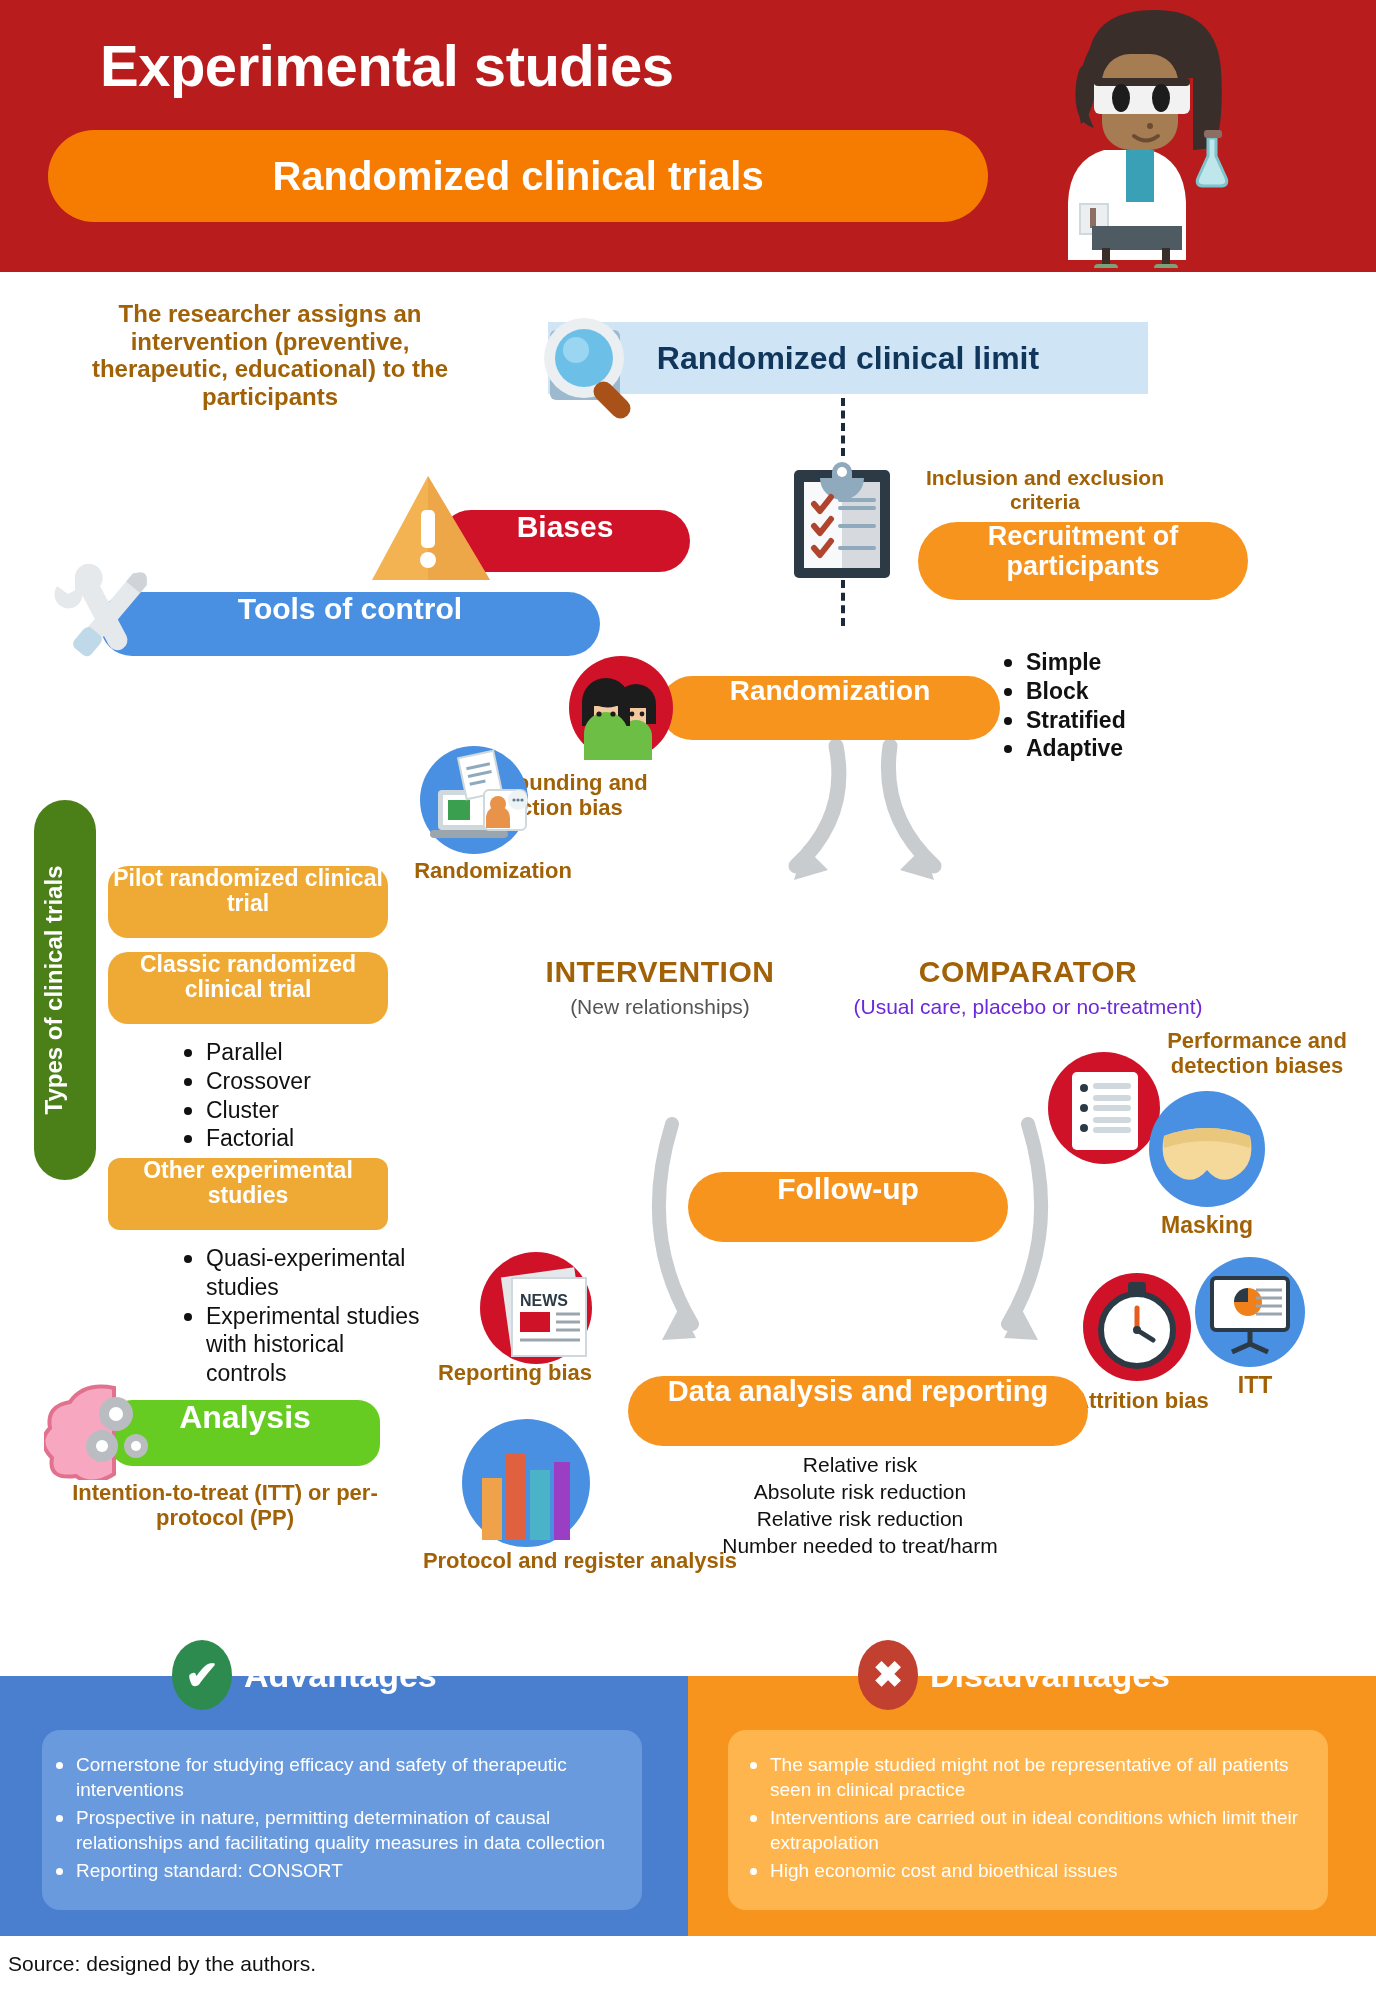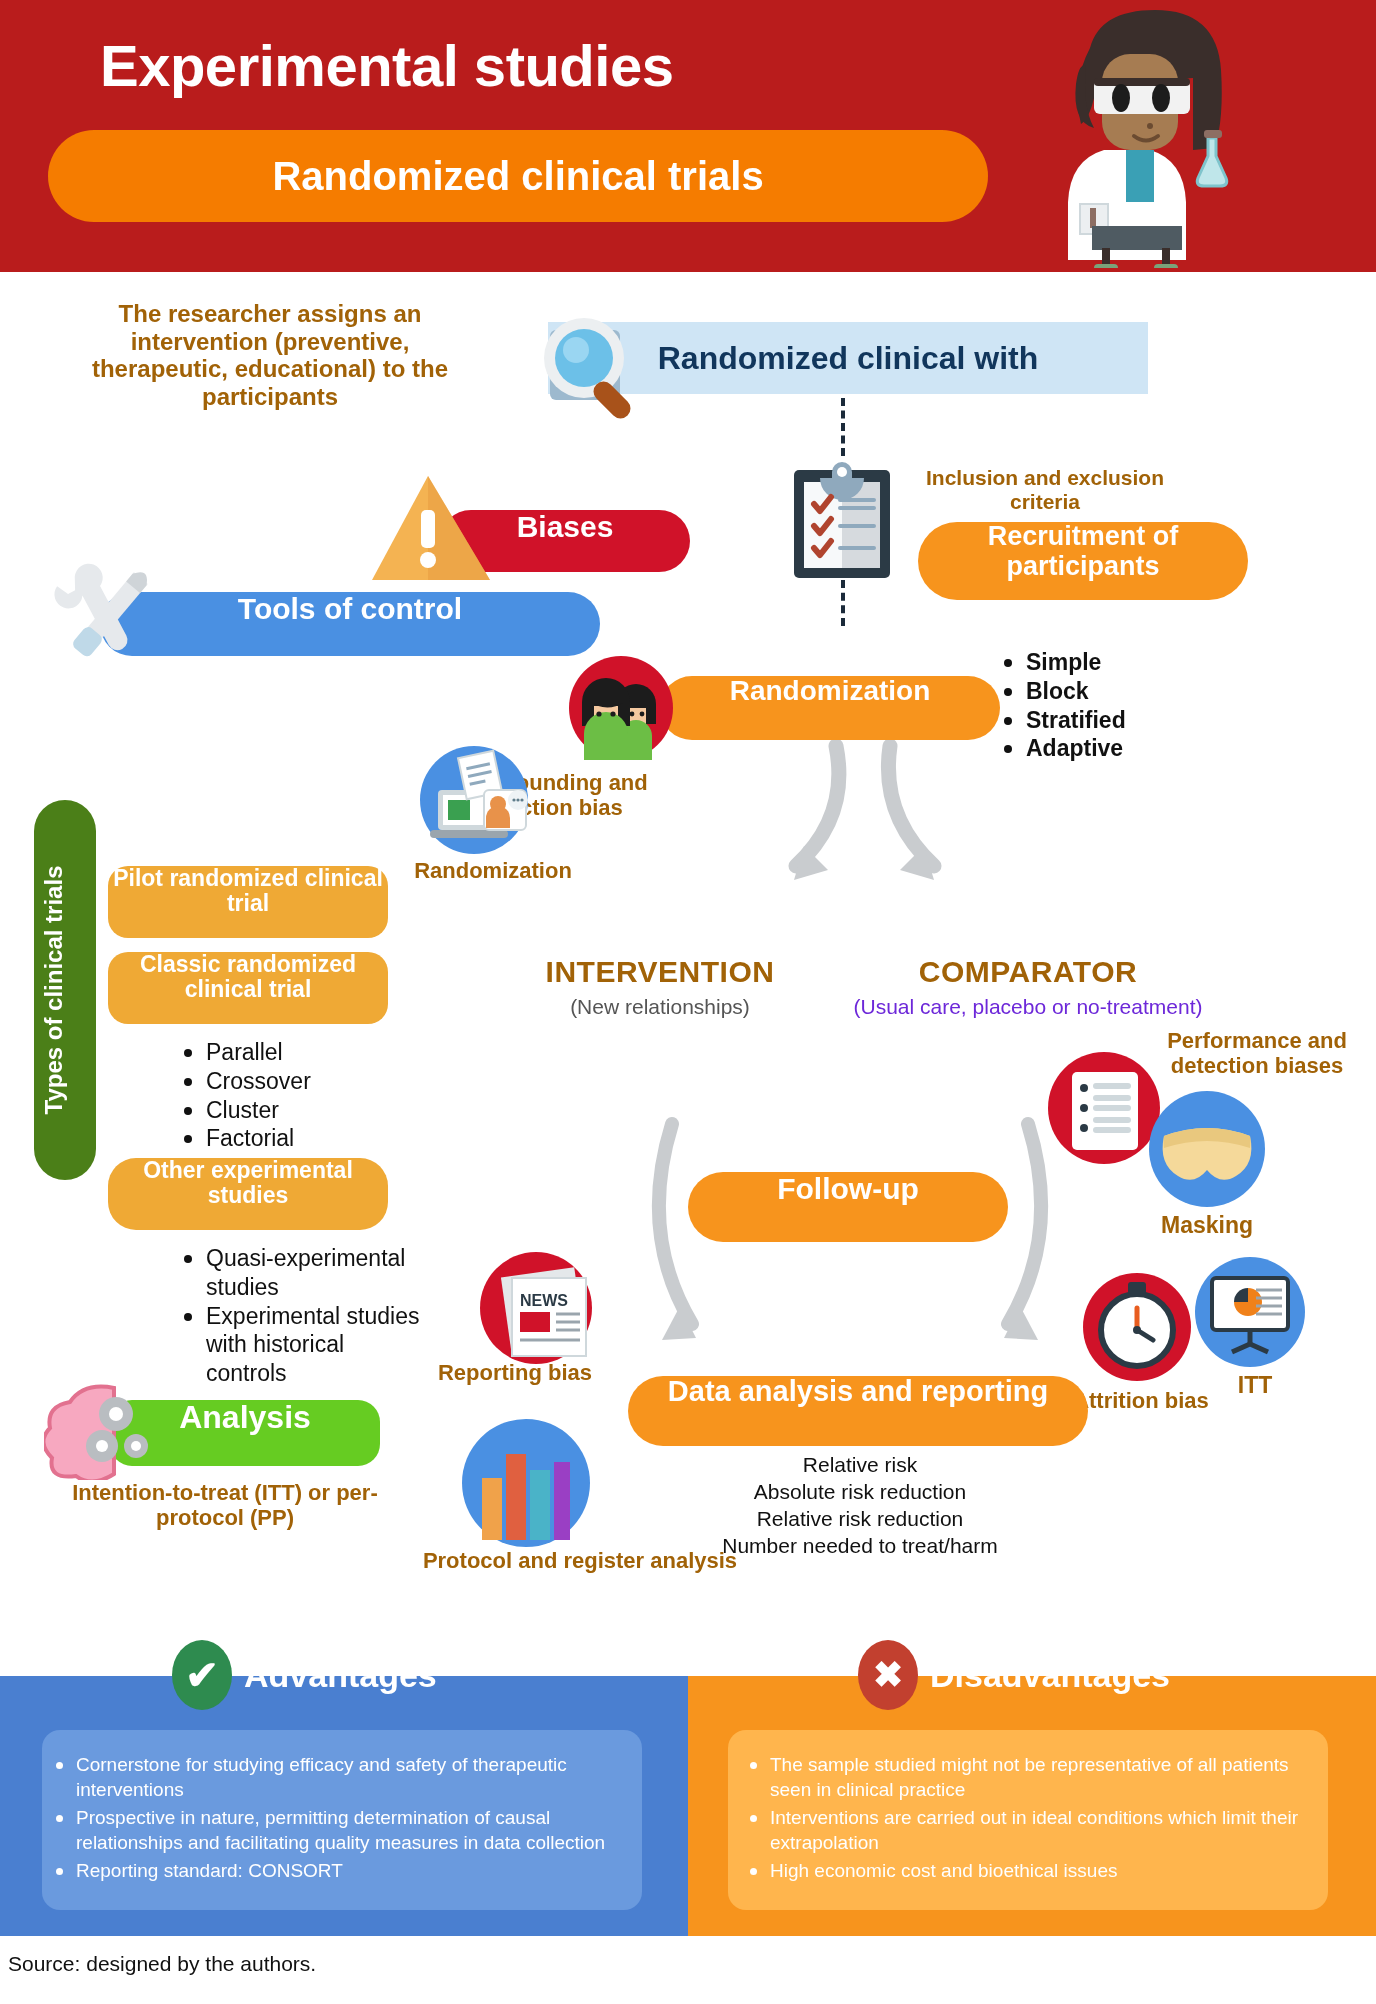--- a/index.html
+++ b/index.html
@@ -109,21 +109,21 @@
       <rect x="124" y="256" width="24" height="8" rx="4" fill="#7aa37a"></rect>
 
       <path d="M178 130 l0 18 l-10 22 q-3 8 6 8 l16 0 q9 0 6 -8 l-10 -22 l0 -18z" fill="#bfe6ea" stroke="#7fc4cc" stroke-width="3"></path>
       <rect x="174" y="122" width="18" height="8" rx="3" fill="#8d6e63"></rect>
     </svg>
   </div>
 
   <div class="ptxt" style="left:60px; top:300px; width:420px; font-size:24px; text-align:center;">The researcher assigns an intervention (preventive, therapeutic, educational) to the participants</div>
 
   <div style="position:absolute; left:548px; top:322px; width:600px; height:72px; background:#cfe5f5;"></div>
-  <div style="position:absolute; left:548px; top:322px; width:600px; height:72px; display:flex; align-items:center; justify-content:center; color:#11365c; font-size:32px; font-weight:bold;">Randomized clinical with</div>
+  <div style="position:absolute; left:548px; top:322px; width:600px; height:72px; display:flex; align-items:center; justify-content:center; color:#11365c; font-size:32px; font-weight:bold;">Randomized clinical limit</div>
 
   <svg style="position:absolute; left:540px; top:312px; width:120px; height:110px;" viewBox="0 0 120 110">
     <rect x="10" y="18" width="70" height="70" rx="6" fill="#9db9ce"></rect>
     <circle cx="44" cy="46" r="40" fill="#eceff1"></circle>
     <circle cx="44" cy="46" r="29" fill="#6cc0e8"></circle>
     <circle cx="36" cy="38" r="13" fill="#9ad6f2"></circle>
     <rect x="62" y="66" width="20" height="44" rx="10" fill="#a8521a" transform="rotate(-45 72 88)"></rect>
   </svg>
 
   <div class="dash" style="left:841px; top:398px; height:58px;"></div>
@@ -354,21 +354,21 @@
     <span>Classic randomized clinical trial</span>
   </div>
 
   <ul class="bul" style="left:180px; top:1038px; font-size:23px;">
     <li>Parallel</li>
     <li>Crossover</li>
     <li>Cluster</li>
     <li>Factorial</li>
   </ul>
 
-  <div class="pill" style="left:108px; top:1158px; width:280px; height:72px; background:#efa935; font-size:23px; border-radius:28px;">
+  <div class="pill" style="left:108px; top:1158px; width:280px; height:72px; background:#efa935; font-size:23px; border-radius:12px;">
     <span>Other experimental studies</span>
   </div>
 
   <ul class="bul" style="left:180px; top:1244px; width:250px; font-size:23px;">
     <li>Quasi-experimental studies</li>
     <li>Experimental studies with historical controls</li>
   </ul>
 
   <div class="pill" style="left:110px; top:1400px; width:270px; height:66px; background:#66cc22; font-size:32px; border-radius:22px;">
     <span>Analysis</span>

